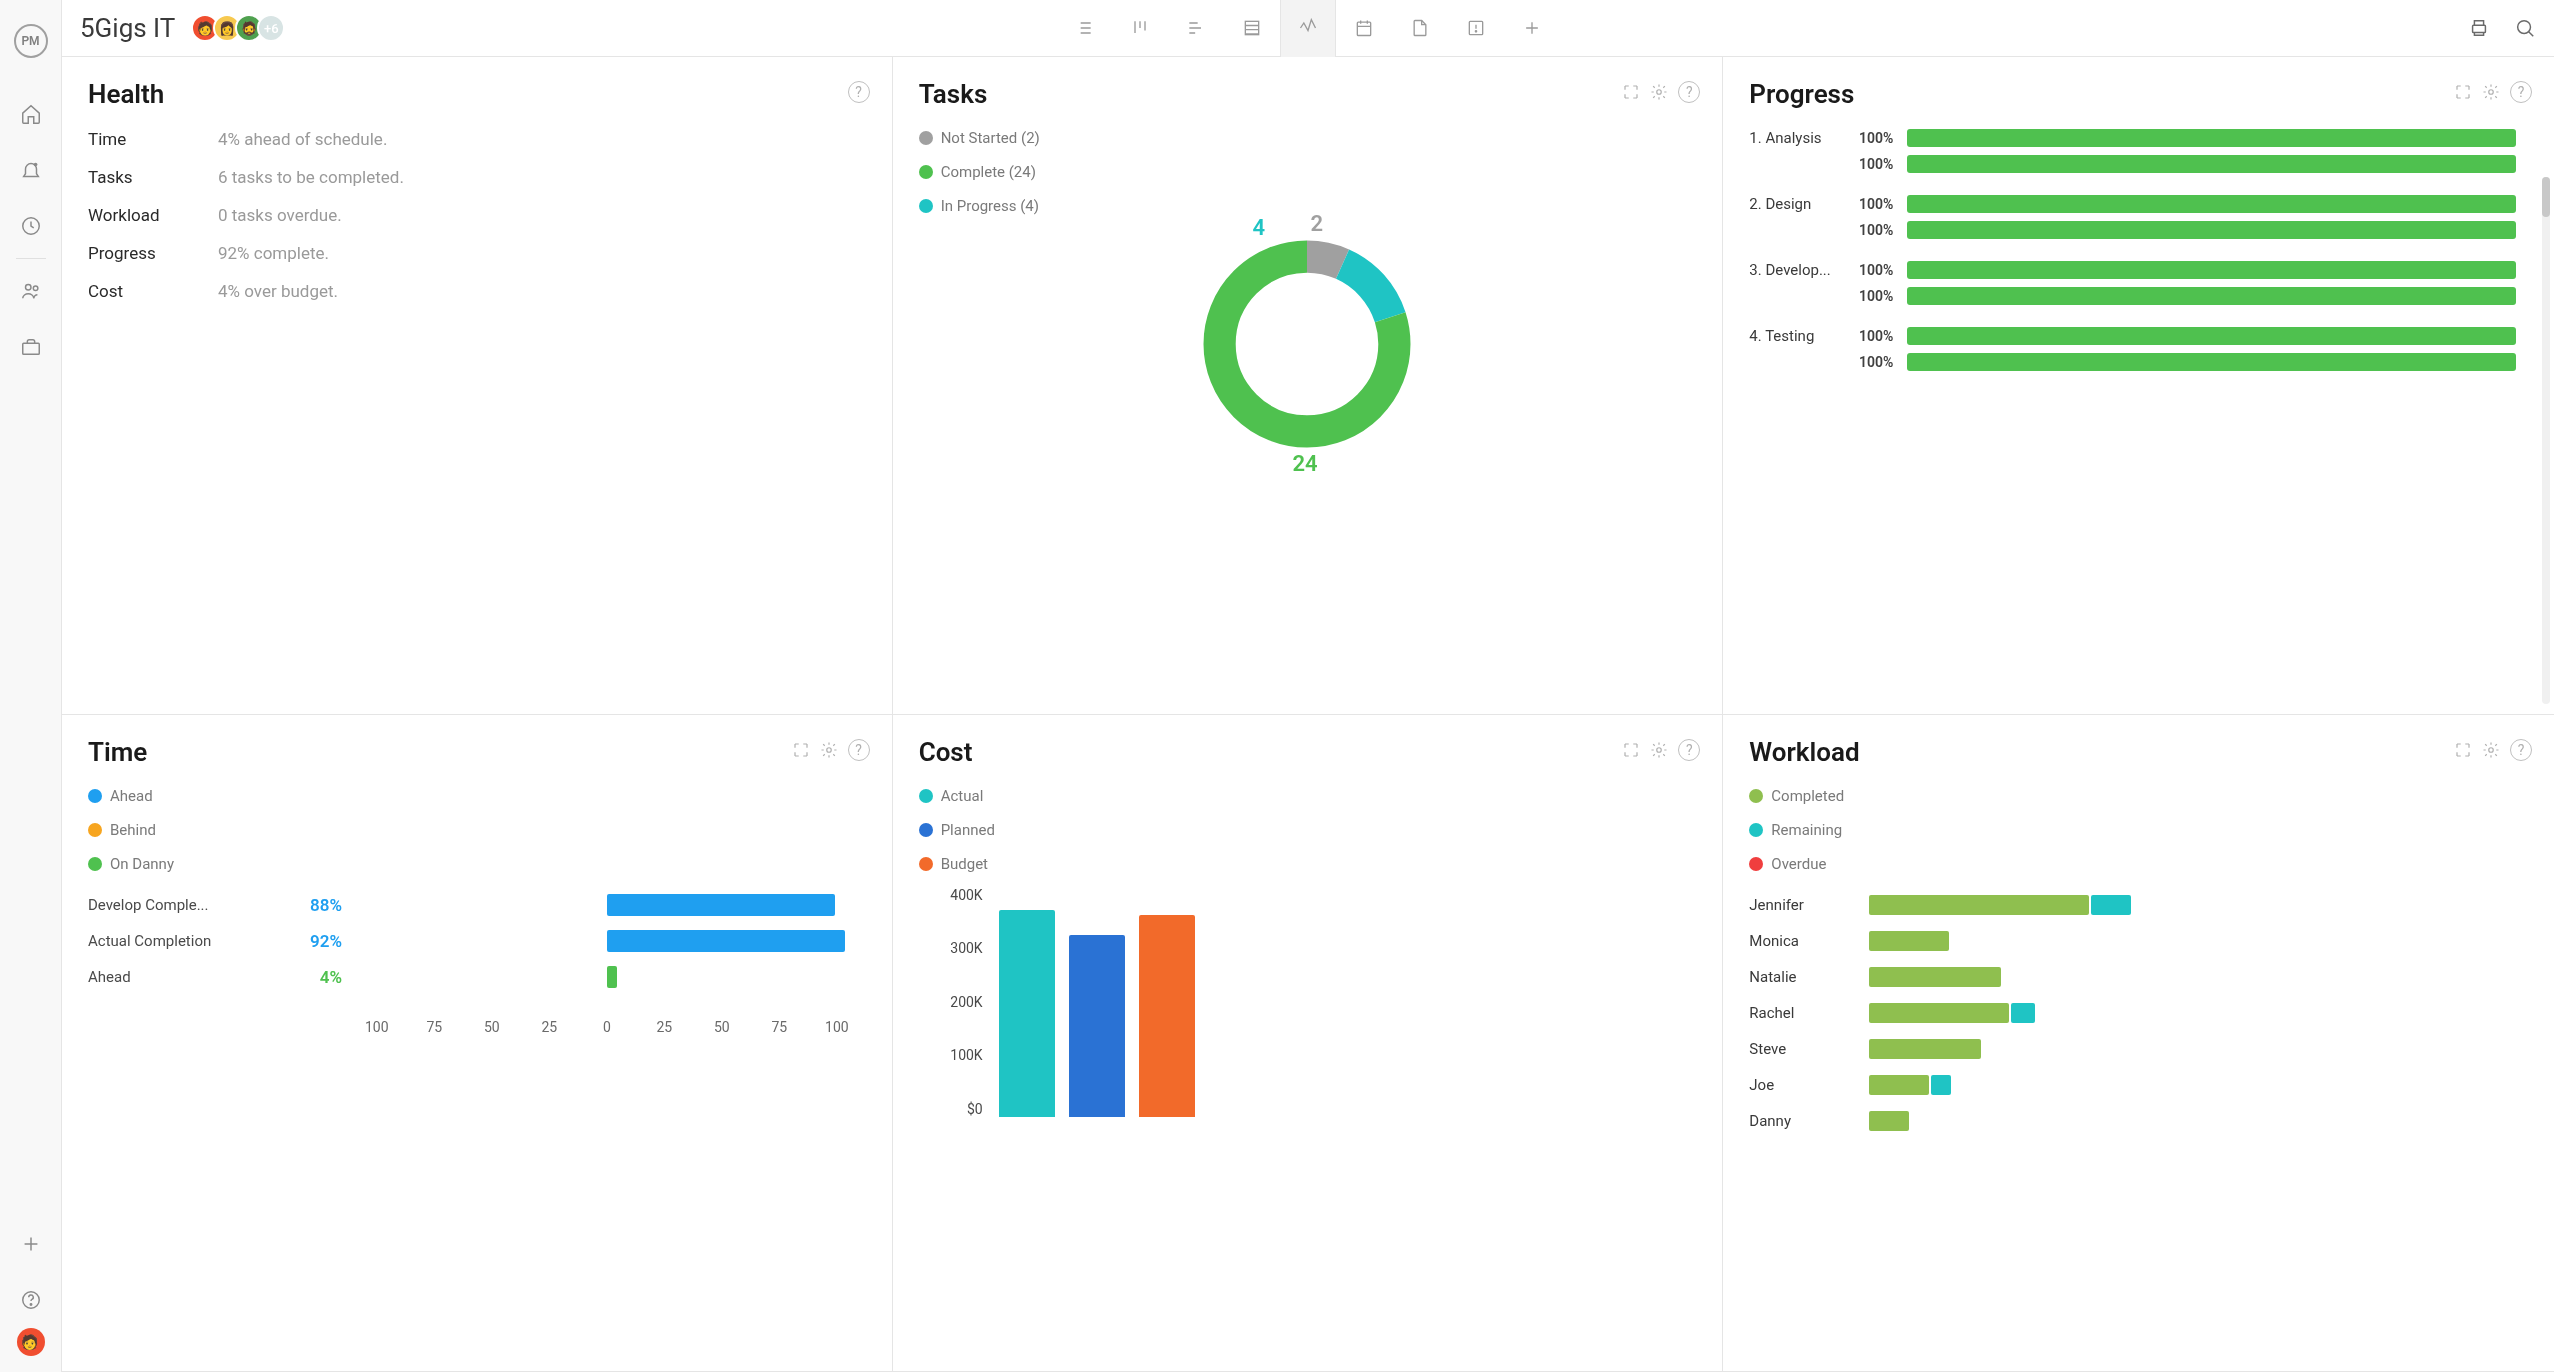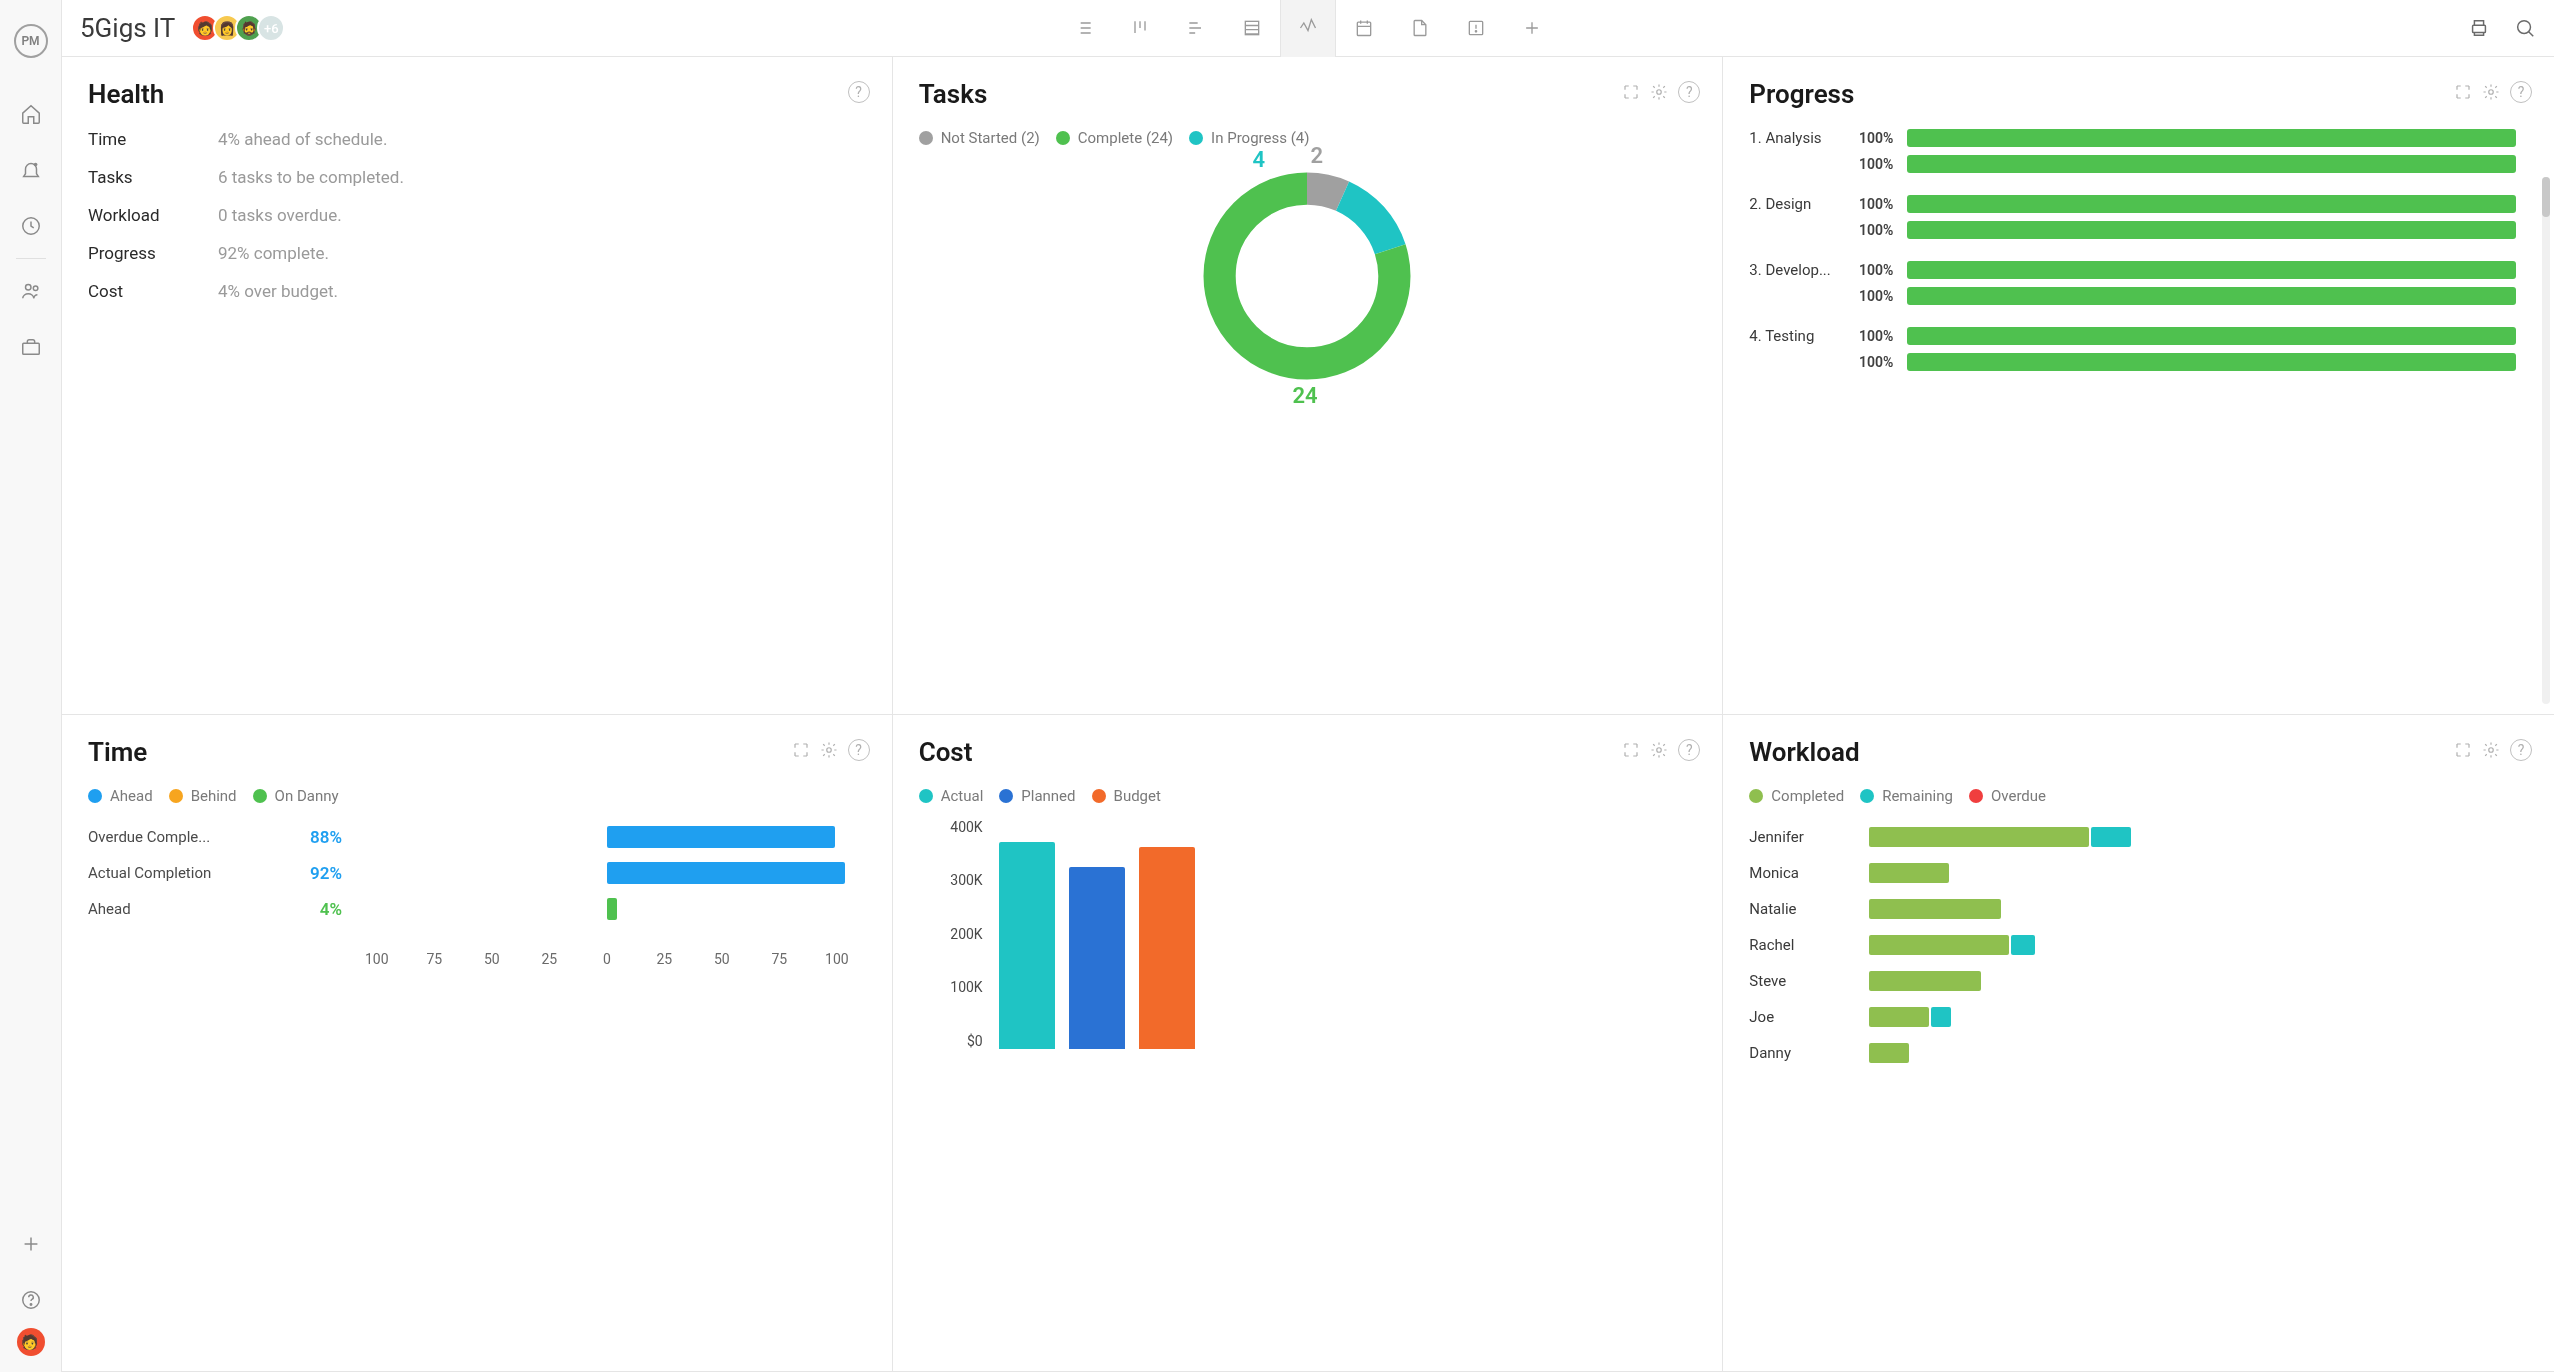--- a/index.html
+++ b/index.html
@@ -33,21 +33,21 @@
 .card:nth-child(3n) { border-right: none; }
 .card-title { font-size: 26px; font-weight: 600; color: #1a1a1a; margin-bottom: 20px; }
 .card-actions { position: absolute; top: 24px; right: 22px; display: flex; gap: 10px; color: #b0b0b0; align-items:center;}
 .card-actions svg { width: 18px; height: 18px; cursor:pointer;}
 .help-circle { width: 22px; height: 22px; border: 1.5px solid #c0c0c0; border-radius: 50%; display: flex; align-items: center; justify-content: center; font-size: 14px; color: #b0b0b0; cursor:pointer;}
 
 .health-grid { display: grid; grid-template-columns: 130px 1fr; row-gap: 18px; font-size: 17px; }
 .health-label { color: #2a2a2a; }
 .health-value { color: #9a9a9a; }
 
-.legend { display: flex; gap: 16px; flex-wrap: wrap; margin-bottom: 14px; font-size: 15px; color: #7a7a7a; }
+.legend { display: flex; gap: 16px; flex-wrap: wrap; margin-bottom: 14px; font-size: 15px; color: #7a7a7a; flex-direction: column; }
 .legend-item { display: flex; align-items: center; gap: 8px; }
 .dot { width: 14px; height: 14px; border-radius: 50%; }
 
 .donut-wrap { position: relative; width: 230px; height: 230px; margin: 0 auto; }
 .donut-wrap svg { width: 100%; height: 100%; transform: rotate(-90deg); }
 .donut-label { position: absolute; font-size: 22px; font-weight: 600; }
 
 .progress-list { overflow-y: auto; max-height: 280px; padding-right: 12px; }
 .progress-row { display: flex; align-items: center; margin-bottom: 8px; gap: 14px; }
 .progress-phase { width: 90px; font-size: 15px; color: #3a3a3a; white-space: nowrap; overflow: hidden; text-overflow: ellipsis; }
@@ -352,21 +352,21 @@
               <div class="dot" style="background: rgb(247, 165, 31);"></div>
               <span>Behind</span>
             </div>
             <div class="legend-item">
               <div class="dot" style="background: rgb(79, 193, 79);"></div>
               <span>On Danny</span>
             </div>
           </div>
         <div class="time-rows" id="time-rows">
             <div class="time-row">
-              <div class="time-label">Overdue Comple...</div>
+              <div class="time-label">Develop Comple...</div>
               <div class="time-pct" style="color: rgb(31, 159, 240);">88%</div>
               <div class="time-chart">
                 <div class="time-bar" style="background: rgb(31, 159, 240); left: 50%; width: 44%;"></div>
               </div>
             </div>
             <div class="time-row">
               <div class="time-label">Actual Completion</div>
               <div class="time-pct" style="color: rgb(31, 159, 240);">92%</div>
               <div class="time-chart">
                 <div class="time-bar" style="background: rgb(31, 159, 240); left: 50%; width: 46%;"></div>

